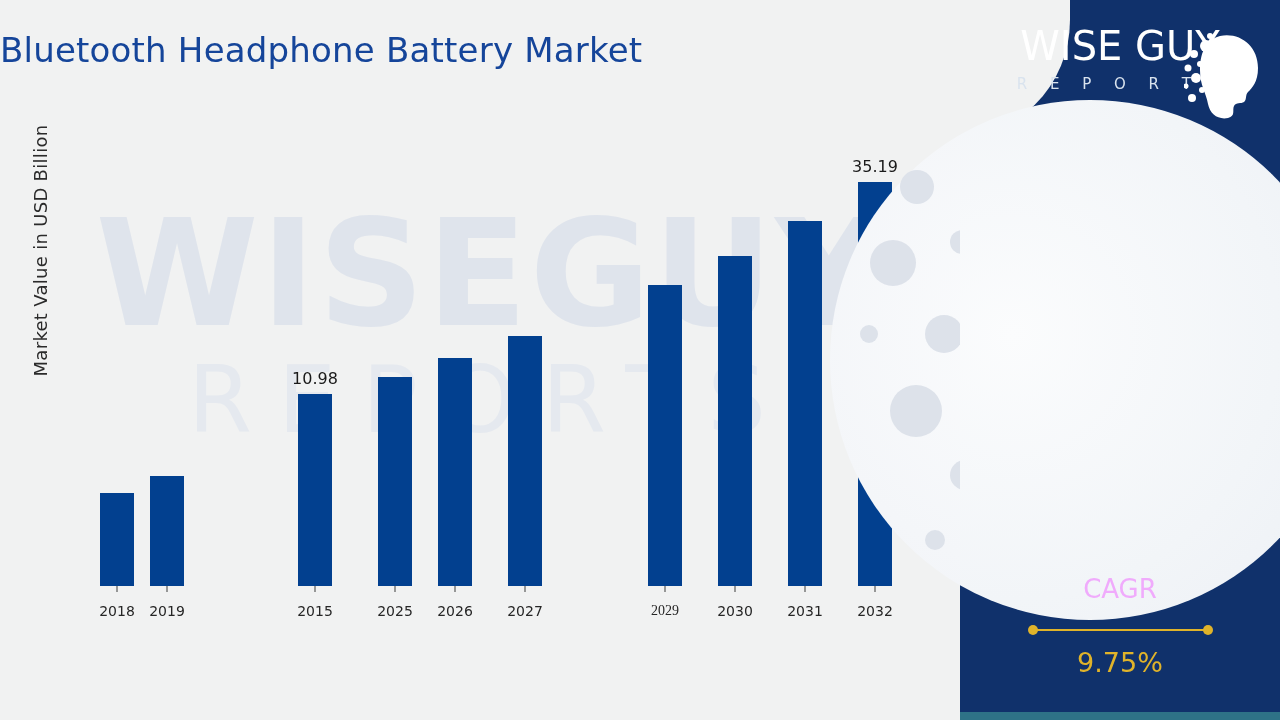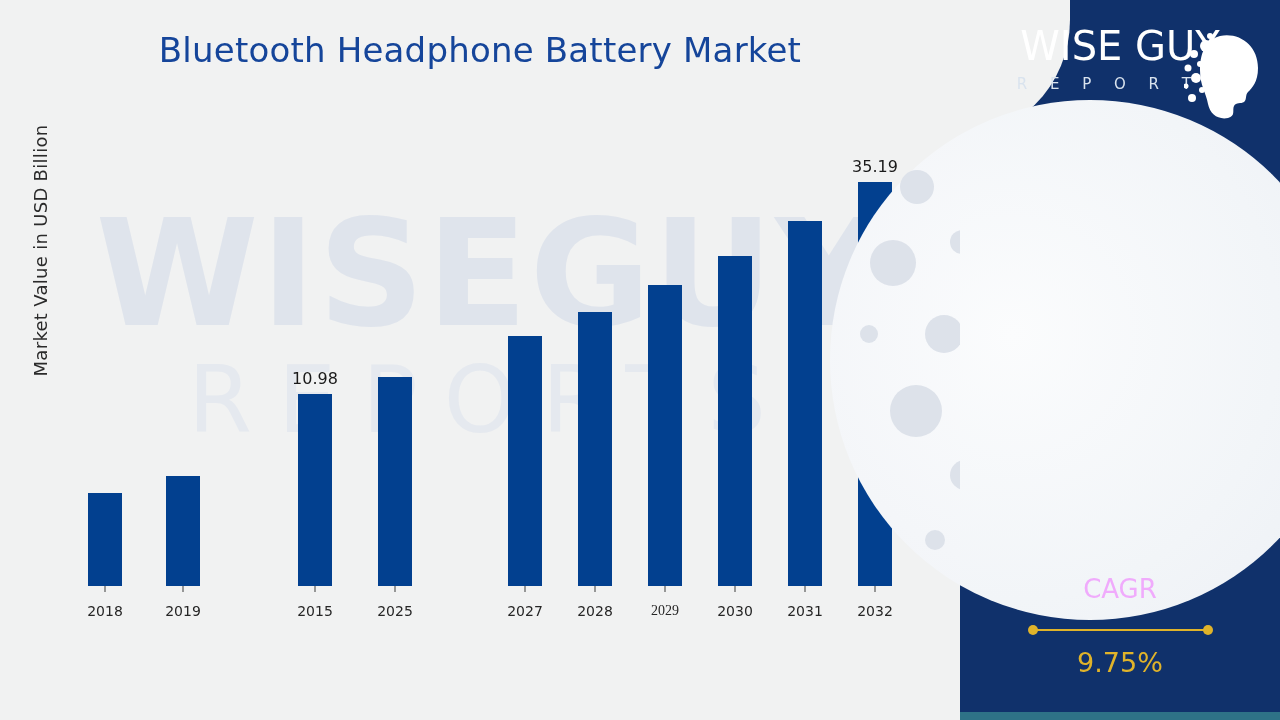--- a/index.html
+++ b/index.html
@@ -46,21 +46,21 @@
     color: #e5e9ef;
     line-height: 1.1;
     margin-top: 2px;
   }
 
   
   .page-title {
     position: absolute;
     left: 0; top: 30px;
     width: 960px;
-    text-align: center;
+    text-align: left;
     font-size: 34px;
     font-weight: 400;
     color: #15459a;
     letter-spacing: 0.2px;
   }
 
   
   .y-axis-label {
     position: absolute;
     left: -140px;
@@ -285,50 +285,50 @@
       <div class="wm-line2">REPORTS</div>
     </div>
 
     <div class="page-title">Bluetooth Headphone Battery Market</div>
 
     <div class="y-axis-label">Market Value in USD Billion</div>
 
     <div class="plot">
       <div class="axis-line"></div>
       <div class="bars" id="bars">
-          <div class="bar-group" style="left: 18px; height: 436px;">
+          <div class="bar-group" style="left: 30px; height: 436px;">
             <div class="bar" style="height: 92.9368px; background: rgb(2, 64, 143);"></div>
             <div class="tick"></div>
             <div class="tick-label">2018</div>
           </div>
-          <div class="bar-group" style="left: 96px; height: 436px;">
+          <div class="bar-group" style="left: 80px; height: 436px;">
             <div class="bar" style="height: 110.147px; background: rgb(2, 64, 143);"></div>
             <div class="tick"></div>
             <div class="tick-label">2019</div>
           </div>
           <div class="bar-group" style="left: 228px; height: 436px;">
             <div class="bar" style="height: 191.84px; background: rgb(2, 64, 143);"></div>
             <div class="bar-value" style="bottom: 197.84px;">10.98</div>
             <div class="tick"></div>
             <div class="tick-label">2015</div>
           </div>
           <div class="bar-group" style="left: 308px; height: 436px;">
             <div class="bar" style="height: 208.821px; background: rgb(2, 64, 143);"></div>
             <div class="tick"></div>
             <div class="tick-label">2025</div>
           </div>
+          <div class="bar-group" style="left: 368px; height: 436px;">
+            <div class="bar" style="height: 228.326px; background: rgb(2, 64, 143);"></div>
+            <div class="tick"></div>
+            <div class="tick-label">2026</div>
+          </div>
           <div class="bar-group" style="left: 438px; height: 436px;">
             <div class="bar" style="height: 250.126px; background: rgb(2, 64, 143);"></div>
             <div class="tick"></div>
             <div class="tick-label">2027</div>
-          </div>
-          <div class="bar-group" style="left: 508px; height: 436px;">
-            <div class="bar" style="height: 274.221px; background: rgb(2, 64, 143);"></div>
-            <div class="tick"></div>
-            <div class="tick-label">2028</div>
           </div>
           <div class="bar-group" style="left: 578px; height: 436px; font-family: Liberation Serif, serif;">
             <div class="bar" style="height: 300.611px; background: rgb(2, 64, 143);"></div>
             <div class="tick"></div>
             <div class="tick-label">2029</div>
           </div>
           <div class="bar-group" style="left: 648px; height: 436px;">
             <div class="bar" style="height: 330.442px; background: rgb(2, 64, 143);"></div>
             <div class="tick"></div>
             <div class="tick-label">2030</div>

